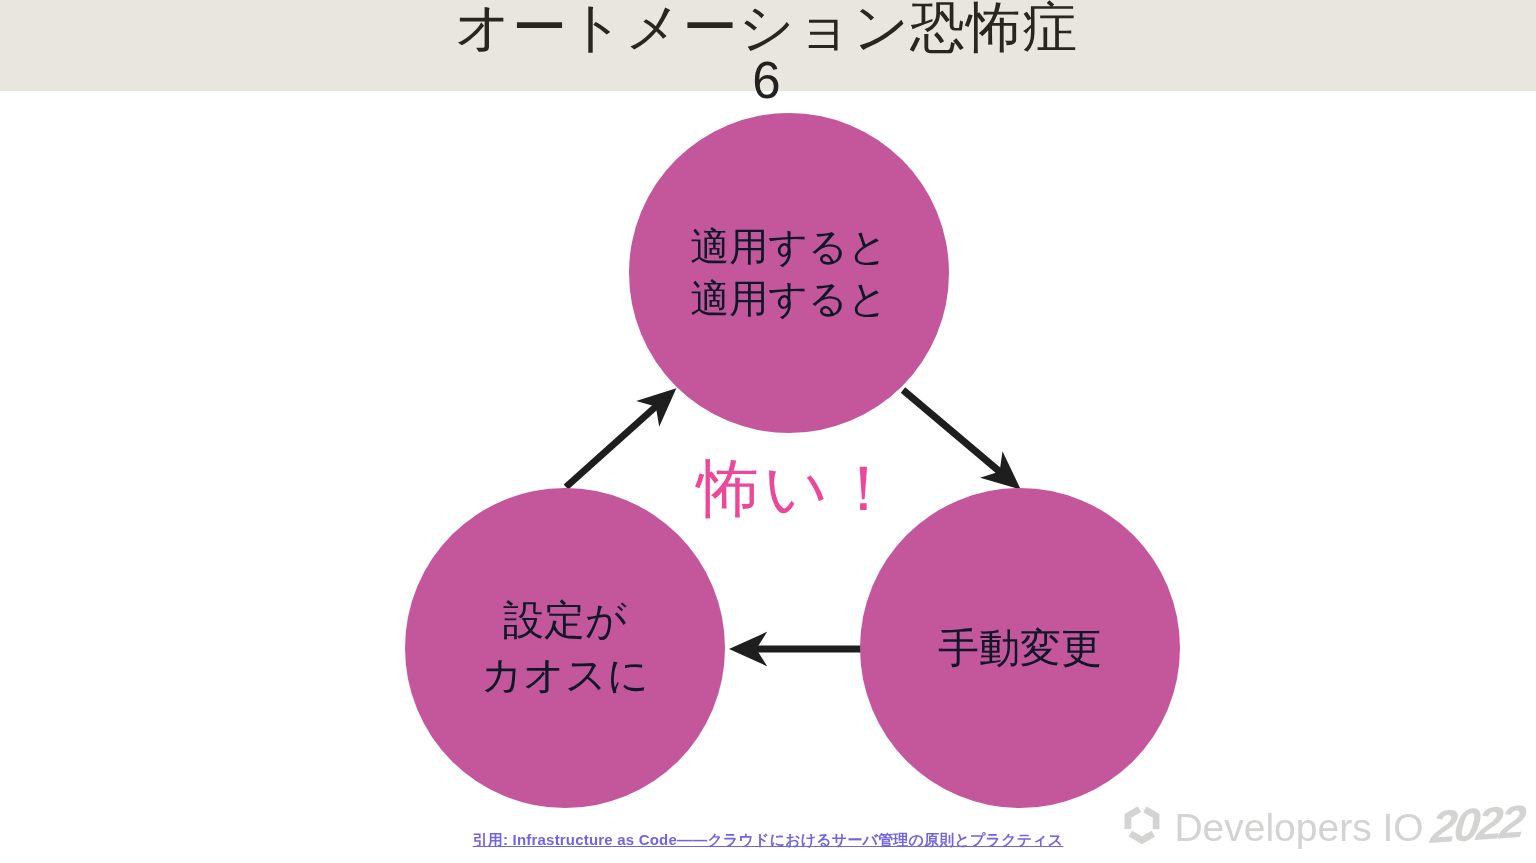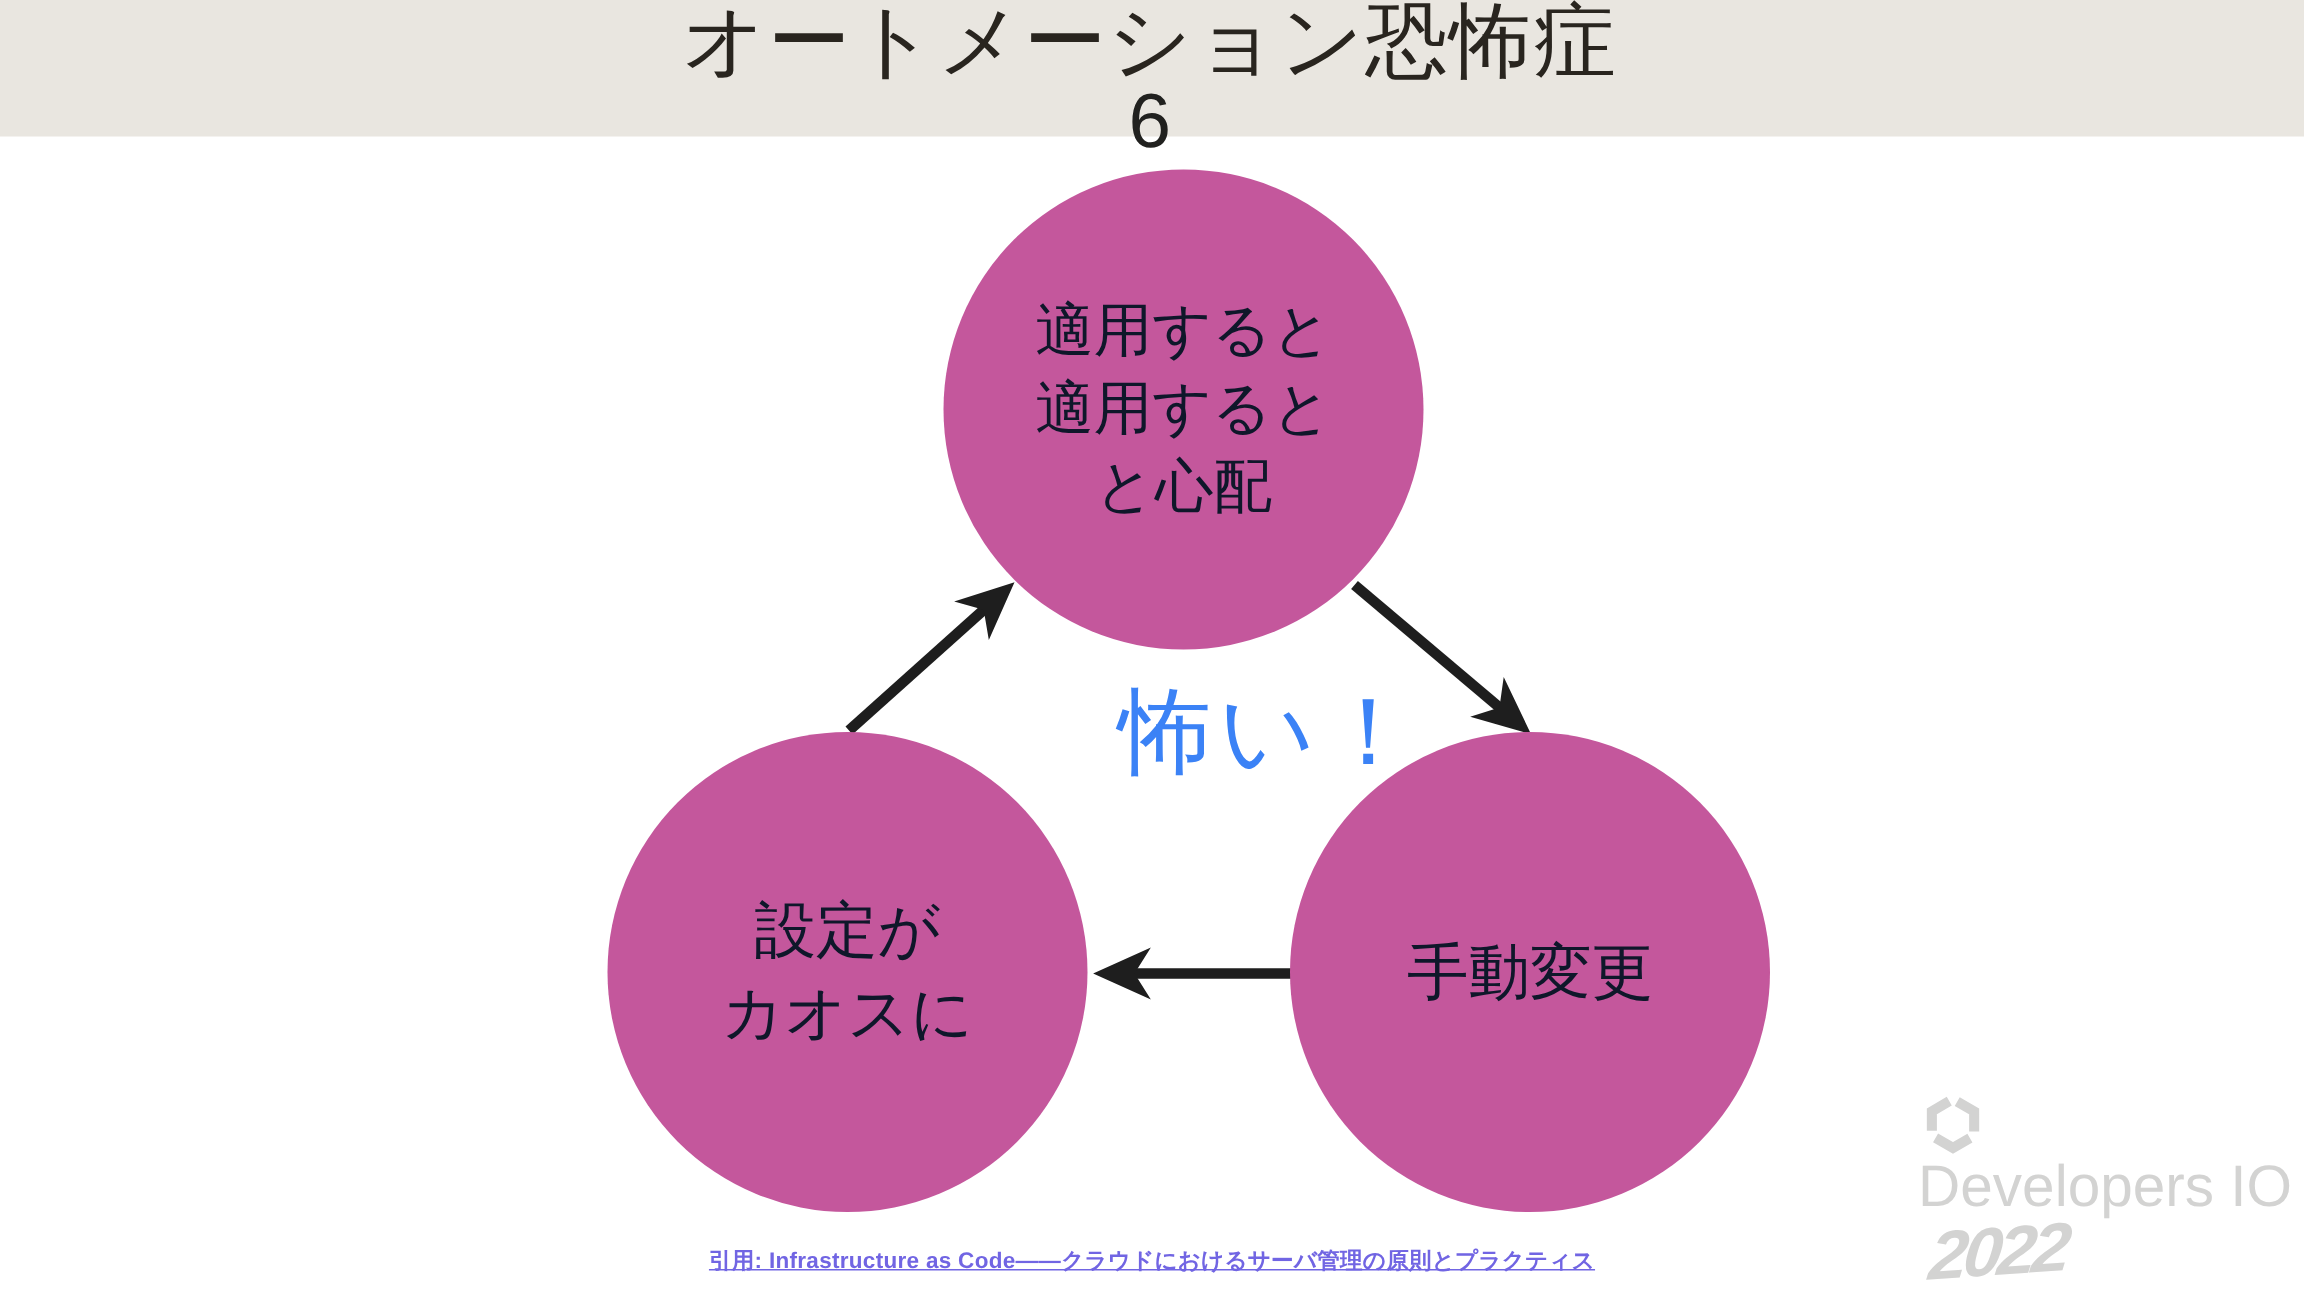--- a/index.html
+++ b/index.html
@@ -43,42 +43,41 @@
     color:#0f172a;
     text-align:center;
   }
   .node .line{display:block;line-height:1.34;}
   .node-top{left:629px;top:22px;font-size:39px;}
   .node-left{left:405px;top:397px;font-size:41px;}
   .node-right{left:860px;top:397px;font-size:41px;}
   .center-label{
     position:absolute;
     left:648px;top:366px;width:300px;
-    text-align:right;
-    font-size:63px;color:#3b82f6;
+    text-align:center;
+    font-size:63px;color:#ec4899;
     letter-spacing:4px;
     line-height:1;
   }
   
   .citation-row{
     position:absolute;left:0;bottom:13px;width:100%;
     text-align:center;
   }
   .citation-row a{
     color:#7165e3;
     font-size:15px;font-weight:bold;
     text-decoration:underline;
     letter-spacing:.2px;
   }
   .branding{
-    position:absolute;right:8px;bottom:6px;
-    display:flex;align-items:flex-start;
+    position:absolute;right:8px;bottom:16px;
+    display:flex;align-items:flex-end;
     color:#d3d3d2;
     user-select:none;
-    flex-direction:column;
   }
   .branding .hex{margin-right:9px;}
   .logo-text{
     font-size:39px;font-weight:400;line-height:1;
     letter-spacing:0px;color:#d3d3d2;
   }
   .logo-year{
     display:inline-block;
     margin-left:8px;margin-right:6px;
     font-size:46px;font-weight:800;font-style:italic;
@@ -110,21 +109,20 @@
       <line x1="566" y1="487" x2="662" y2="401" stroke="#1e1e1e" stroke-width="7" marker-end="url(#ah)"></line>
 
       <line x1="903" y1="390" x2="1006" y2="477" stroke="#1e1e1e" stroke-width="7" marker-end="url(#ah)"></line>
 
       <line x1="862" y1="649" x2="748" y2="649" stroke="#1e1e1e" stroke-width="7" marker-end="url(#ah)"></line>
     </svg>
 
     <div class="node node-top">
       <span class="line">適用すると</span>
       <span class="line">適用すると</span>
-      <span class="line">と心配</span>
     </div>
 
     <div class="node node-right">
       <span class="line">手動変更</span>
     </div>
 
     <div class="node node-left">
       <span class="line">設定が</span>
       <span class="line">カオスに</span>
     </div>

